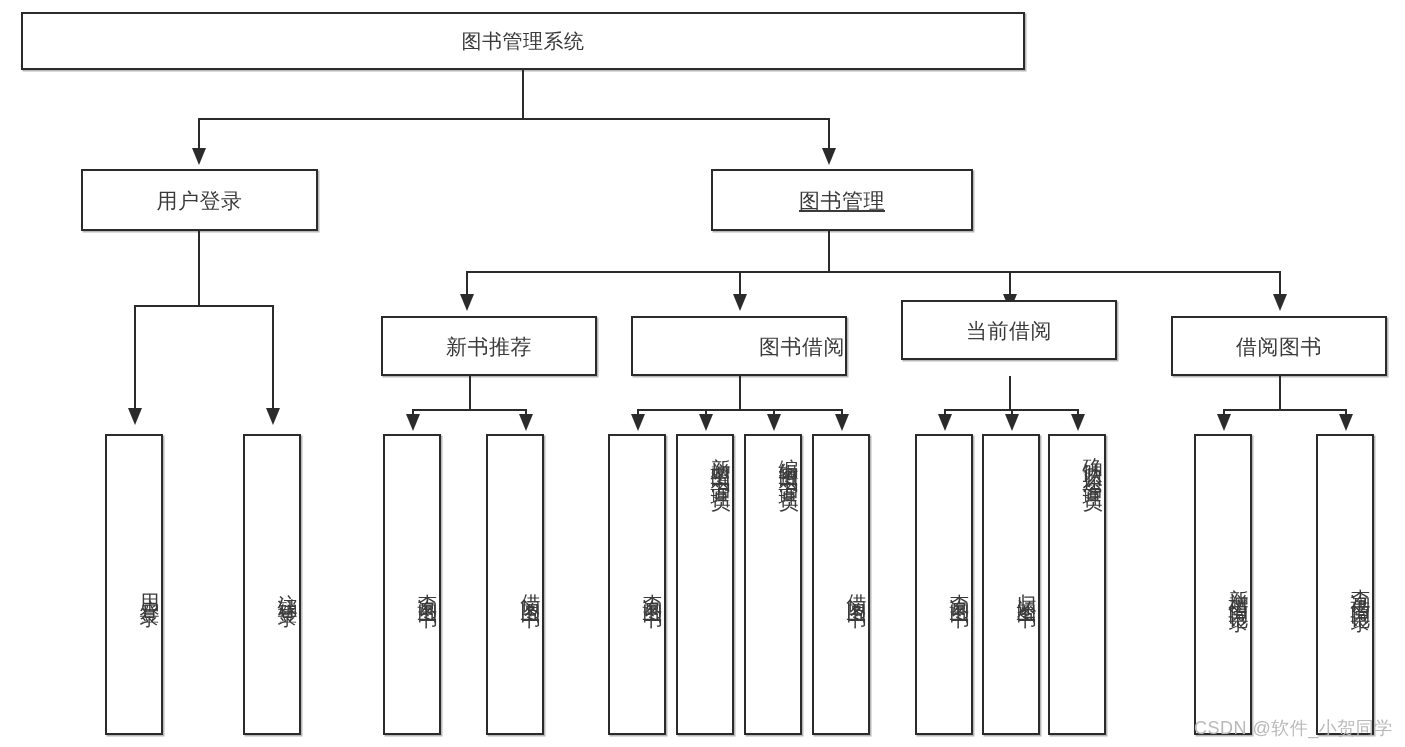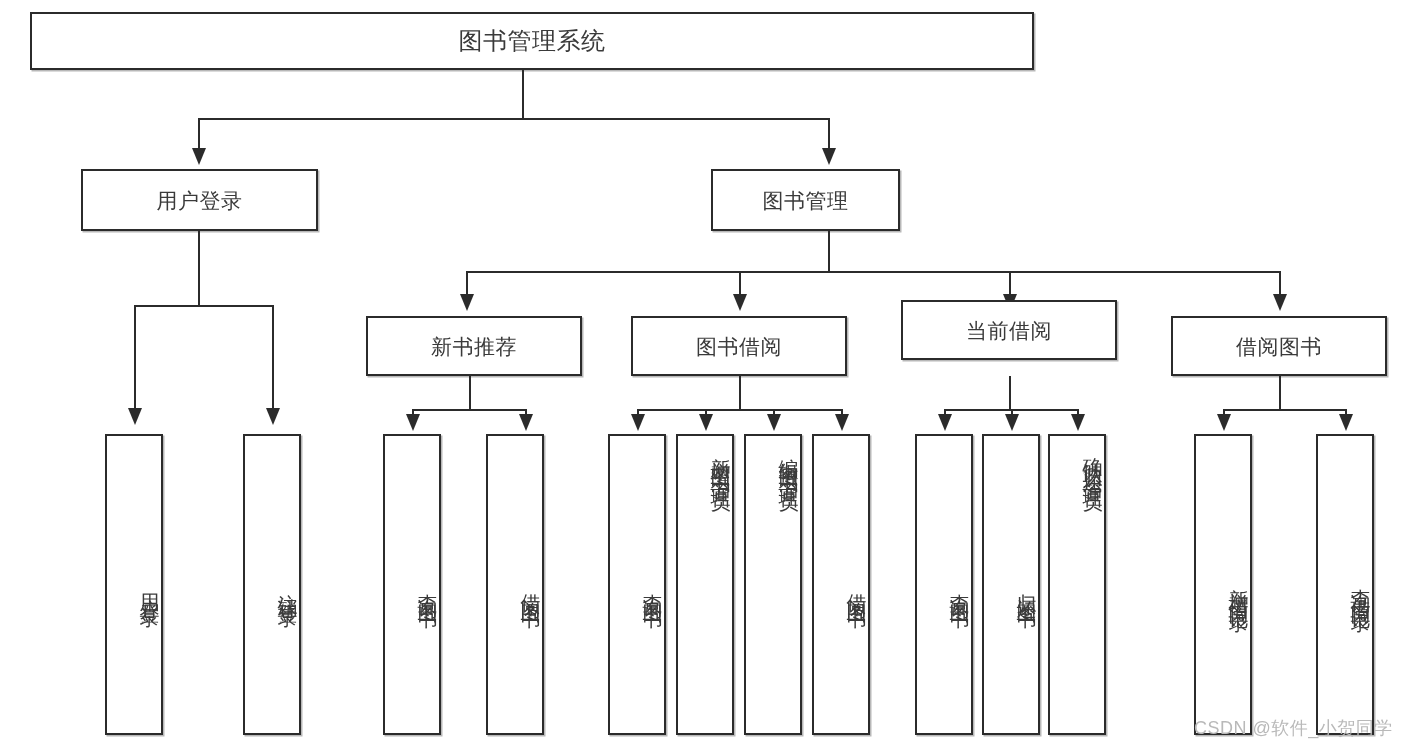--- a/index.html
+++ b/index.html
@@ -21,22 +21,21 @@
     align-items:center;
     justify-content:center;
     color:#3a3a3a;
     letter-spacing:0.5px;
   }
   .node.h{           
     font-size:21px;
     line-height:1;
   }
   .node.title{
-    font-size:24px;
-    margin-left:9px;
+    font-size:20px;
   }
   .node.v{           
     writing-mode:vertical-rl;
     text-orientation:upright;
     align-items:flex-start;
     justify-content:flex-start;
     font-size:20px;
     line-height:1.18;
     padding-top:6px;
     letter-spacing:5px;
@@ -88,21 +87,21 @@
   <div class="ln h" style="left:198px;top:118px;width:632px;"></div>
 
   <div class="ln v" style="left:198px;top:118px;height:32px;"></div>
   <div class="arrow" style="left:192px;top:148px;"></div>
   <div class="ln v" style="left:828px;top:118px;height:32px;"></div>
   <div class="arrow" style="left:822px;top:148px;"></div>
 
   <div class="node h" style="left:81px;top:169px;width:237px;height:62px;">
     <span>用户登录</span>
   </div>
-  <div class="node h" style="left:711px;top:169px;width:189px;height:62px;">
+  <div class="node h" style="left:711px;top:169px;width:262px;height:62px;text-decoration:underline;">
     <span>图书管理</span>
   </div>
 
   <div class="ln v" style="left:198px;top:231px;height:75px;"></div>
   <div class="ln h" style="left:134px;top:305px;width:140px;"></div>
   <div class="ln v" style="left:134px;top:305px;height:105px;"></div>
   <div class="arrow" style="left:128px;top:408px;"></div>
   <div class="ln v" style="left:272px;top:305px;height:105px;"></div>
   <div class="arrow" style="left:266px;top:408px;"></div>
 
@@ -114,24 +113,24 @@
 
   <div class="ln v" style="left:739px;top:271px;height:25px;"></div>
   <div class="arrow" style="left:733px;top:294px;"></div>
 
   <div class="ln v" style="left:1009px;top:271px;height:25px;"></div>
   <div class="arrow" style="left:1003px;top:294px;"></div>
 
   <div class="ln v" style="left:1279px;top:271px;height:25px;"></div>
   <div class="arrow" style="left:1273px;top:294px;"></div>
 
-  <div class="node h" style="left:366px;top:316px;width:216px;height:60px;">
+  <div class="node h" style="left:381px;top:316px;width:216px;height:60px;">
     <span>新书推荐</span>
   </div>
-  <div class="node h" style="left:631px;top:316px;width:216px;height:60px;">
+  <div class="node h" style="left:631px;top:316px;width:216px;height:60px;justify-content:flex-end;">
     <span>图书借阅</span>
   </div>
   <div class="node h" style="left:901px;top:300px;width:216px;height:60px;">
     <span>当前借阅</span>
   </div>
   <div class="node h" style="left:1171px;top:316px;width:216px;height:60px;">
     <span>借阅图书</span>
   </div>
 
   <div class="ln v" style="left:469px;top:376px;height:34px;"></div>

